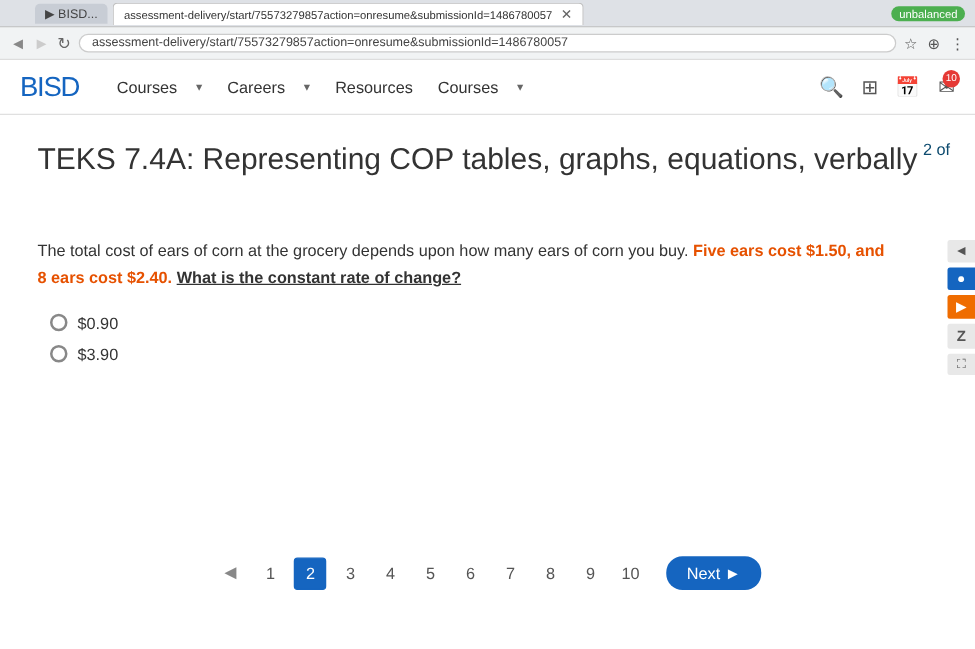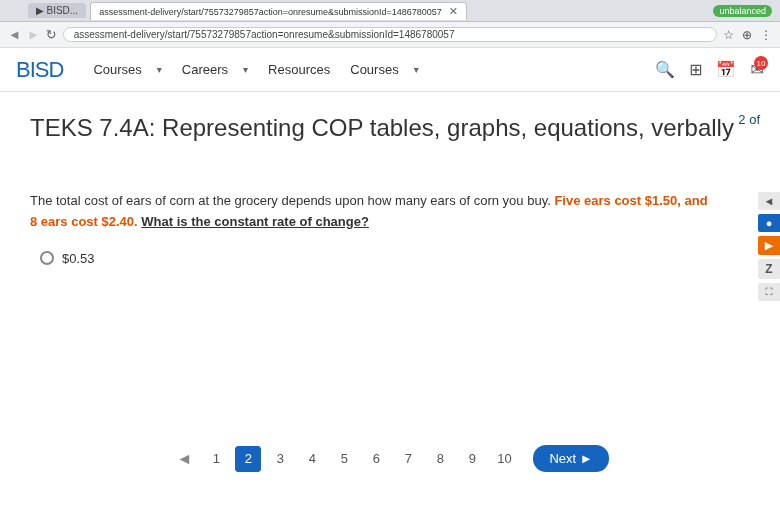--- a/index.html
+++ b/index.html
@@ -350,21 +350,25 @@
 
     <div class="question-body">
       <span>The total cost of ears of corn at the grocery depends upon how many ears of corn you buy. </span><span class="highlight">Five ears cost $1.50, and 8 ears cost $2.40.</span>
       <span> </span>
       <span class="underline-bold">What is the constant rate of change?</span>
     </div>
 
     <div class="options">
       <div class="option-item">
         <span class="radio-circle"></span>
-        <span>$0.53</span>
+        <span>$0.90</span>
+      </div>
+      <div class="option-item">
+        <span class="radio-circle"></span>
+        <span>$3.90</span>
       </div>
     </div>
   </div>
 
   <div class="right-panel">
     <div class="indicator-btn">◄</div>
     <div class="indicator-btn blue">●</div>
     <div class="indicator-btn orange">▶</div>
     <div class="indicator-btn" style="font-weight:bold;font-size:12px;">Z</div>
     <div class="indicator-btn" style="font-size:10px;">⛶</div>

